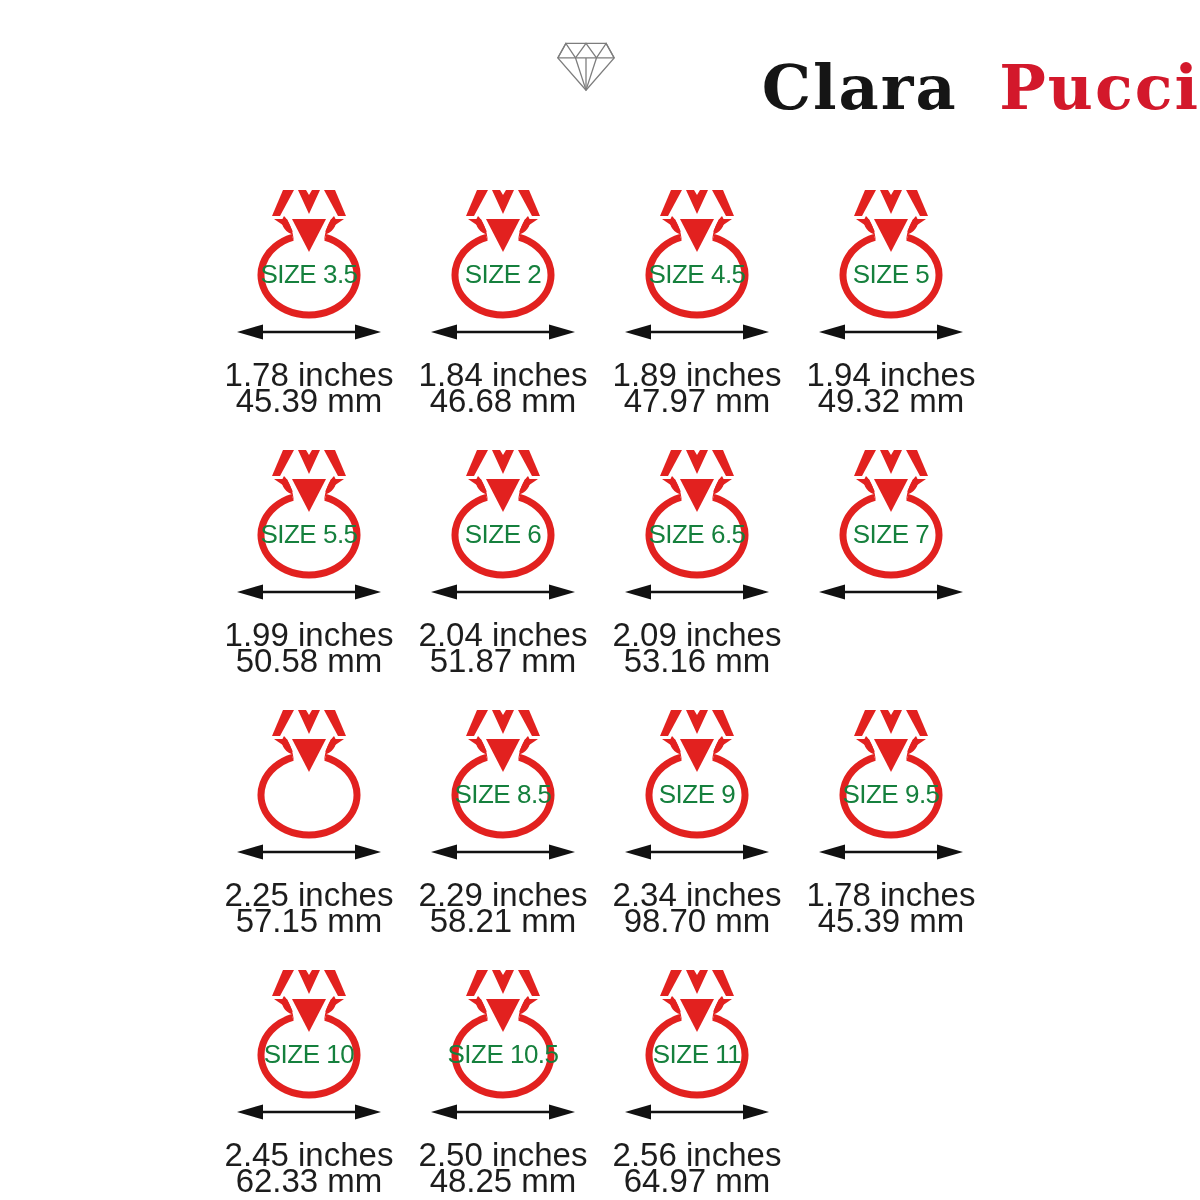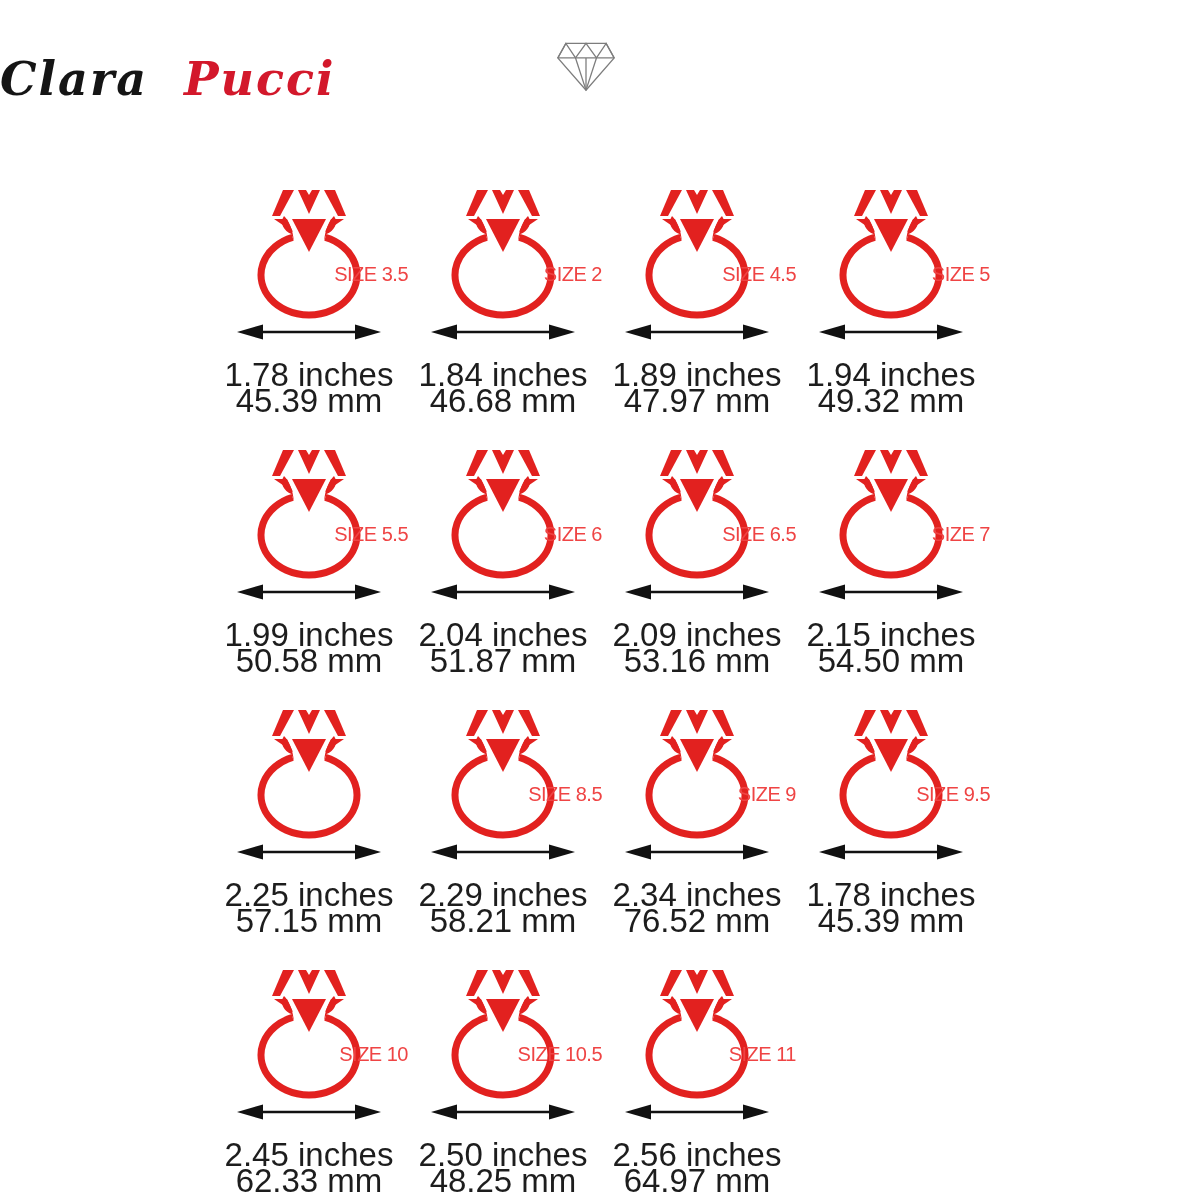--- a/index.html
+++ b/index.html
@@ -3,40 +3,40 @@
 <meta charset="utf-8">
 <style>
   html,body { margin:0; padding:0; background:#ffffff; }
   .page {
     position:relative; width:1200px; height:1200px; background:#ffffff;
     font-family:"Liberation Sans", sans-serif; overflow:hidden;
   }
   
   .brand-header { position:relative; height:188px; }
   .logo-words {
-    position:absolute; top:54px; left:0; right:0; text-align:left;
-    font-family:"DejaVu Serif", serif; font-style:italic; font-weight:700;
-    font-size:46px; letter-spacing:2px; line-height:1.1; white-space:nowrap;
+    position:absolute; top:54px; left:0; right:0; text-align:right;
+    font-family:"DejaVu Serif", serif; font-weight:700;
+    font-size:62px; letter-spacing:2px; line-height:1.1; white-space:nowrap;
   }
   .brand-clara { color:#151515; }
   .brand-pucci { color:#d3182b; margin-left:18px; }
   .logo-diamond { position:absolute; left:557px; top:40px; }
 
   
   .size-grid {
     display:grid; grid-template-columns:repeat(4,194px);
     width:776px; margin:0 auto; row-gap:34px;
   }
   .cell { display:flex; flex-direction:column; align-items:center; }
   .ring-wrap { position:relative; width:150px; height:140px; }
   .ring-icon { display:block; width:150px; height:140px; }
   .size-label {
     position:absolute; left:-24px; right:-24px; top:70px; height:32px;
-    text-align:right; font-size:20px; line-height:32px; letter-spacing:-0.5px;
-    color:#ef4444; white-space:nowrap;
+    text-align:center; font-size:26px; line-height:32px; letter-spacing:-0.5px;
+    color:#15803d; white-space:nowrap;
   }
   .arrow-icon { display:block; width:150px; height:20px; margin-top:-6px; }
   .measure {
     margin-top:20px; text-align:center; font-size:33px; line-height:26px;
     color:#1d1d1d; white-space:nowrap;
   }
   .defs-holder { position:absolute; width:0; height:0; overflow:hidden; }
 </style>
 </head>
 <body>
@@ -202,24 +202,20 @@
     <div class="cell">
       <div class="ring-wrap">
         <svg class="ring-icon">
             <use href="#sym-ring"></use>
           </svg>
         <div class="size-label">SIZE 7</div>
       </div>
       <svg class="arrow-icon">
           <use href="#sym-arrow"></use>
         </svg>
-      <div class="measure">
-        <div>2.15 inches</div>
-        <div>54.50 mm</div>
-      </div>
     </div>
 
 
     <div class="cell">
       <div class="ring-wrap">
         <svg class="ring-icon">
             <use href="#sym-ring"></use>
           </svg>
       </div>
       <svg class="arrow-icon">
@@ -252,21 +248,21 @@
         <svg class="ring-icon">
             <use href="#sym-ring"></use>
           </svg>
         <div class="size-label">SIZE 9</div>
       </div>
       <svg class="arrow-icon">
           <use href="#sym-arrow"></use>
         </svg>
       <div class="measure">
         <div>2.34 inches</div>
-        <div>76.52 mm</div>
+        <div>98.70 mm</div>
       </div>
     </div>
 
     <div class="cell">
       <div class="ring-wrap">
         <svg class="ring-icon">
             <use href="#sym-ring"></use>
           </svg>
         <div class="size-label">SIZE 9.5</div>
       </div>

